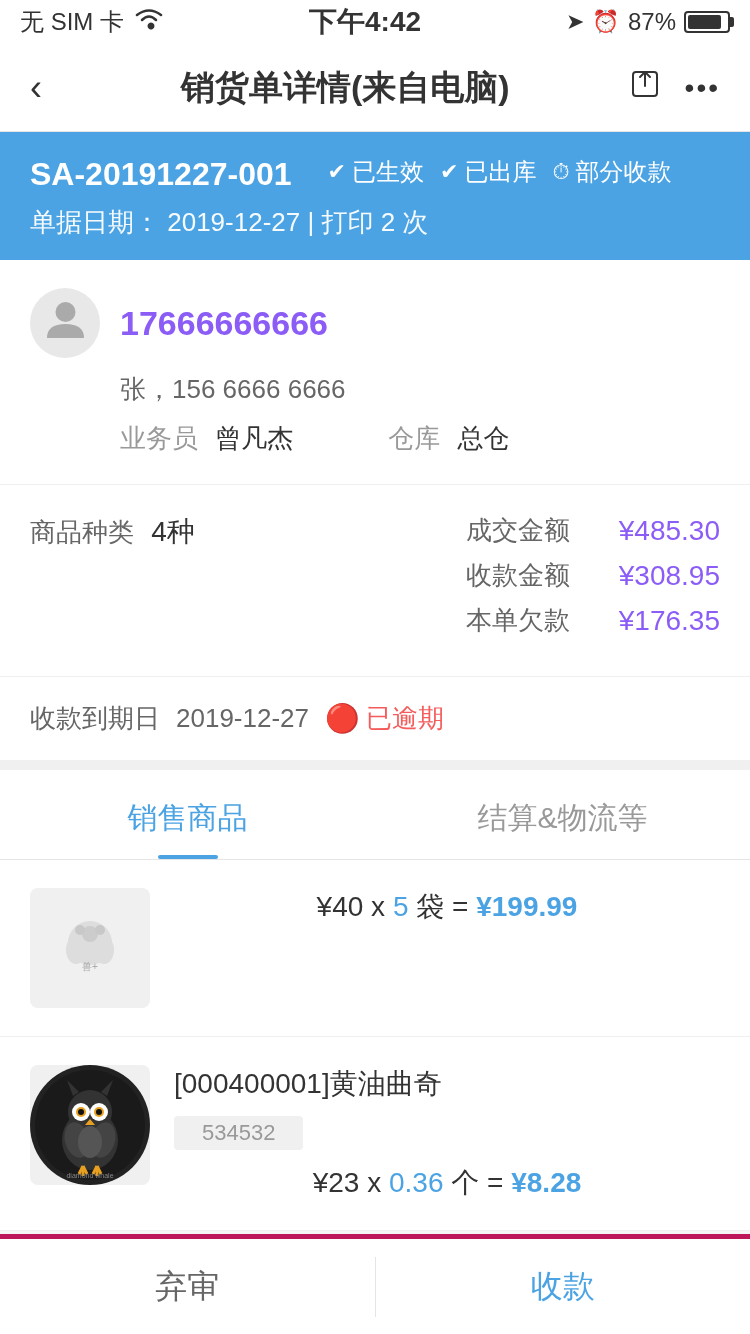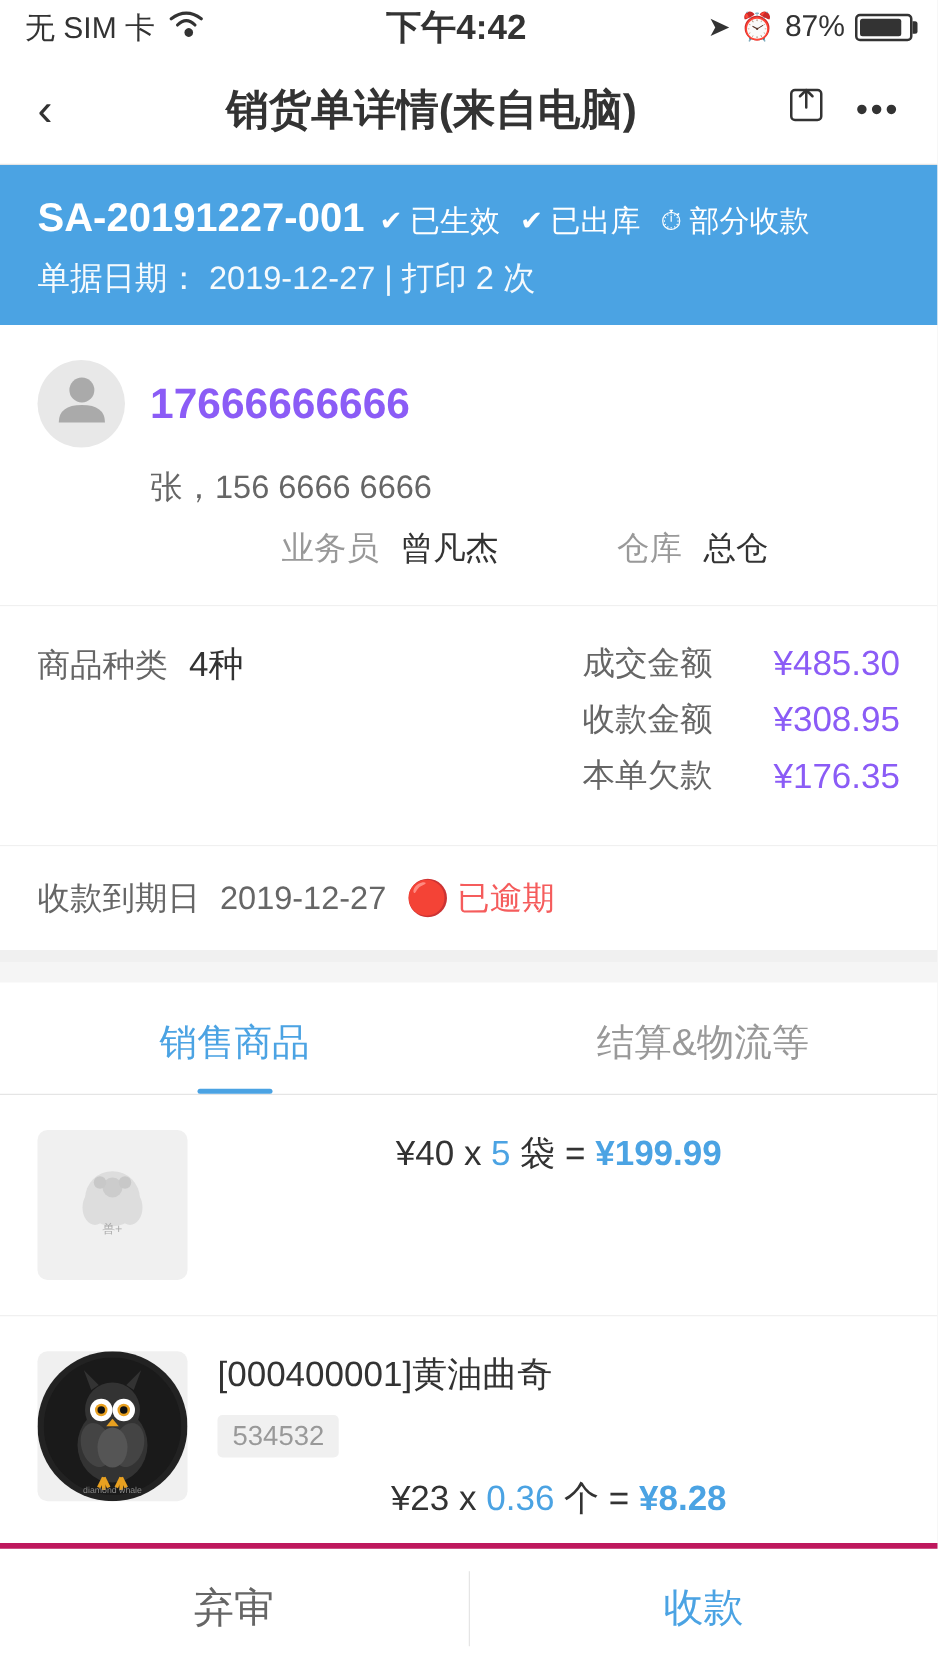--- a/index.html
+++ b/index.html
@@ -75,22 +75,22 @@
     }
 
     
     .order-header {
       background: #4BA3E3;
       padding: 24px 30px 20px;
       color: #fff;
     }
     .order-header-top {
       display: flex;
-      align-items: flex-end;
-      gap: 12px;
+      align-items: flex-start;
+      gap: 36px;
       margin-bottom: 12px;
     }
     .order-number {
       font-size: 32px;
       font-weight: 700;
     }
     .status-badges {
       display: flex;
       align-items: center;
       gap: 16px;
@@ -146,21 +146,20 @@
       margin-bottom: 14px;
       padding-left: 90px;
     }
     .customer-meta {
       display: flex;
       align-items: center;
       gap: 95px;
       padding-left: 90px;
       font-size: 26px;
       color: #666;
-      justify-content: center;
     }
     .meta-label { color: #999; }
     .meta-value { color: #333; margin-left: 10px; }
 
     
     .stats-section {
       background: #fff;
       padding: 28px 30px;
       border-bottom: 1px solid #f0f0f0;
       display: flex;
@@ -202,21 +201,20 @@
     }
     .overdue-icon {
       font-size: 28px;
     }
 
     
     .tabs {
       background: #fff;
       display: flex;
       border-bottom: 1px solid #e5e5e5;
-      margin-top: 16px;
     }
     .tab {
       flex: 1;
       text-align: center;
       padding: 28px 0 20px;
       font-size: 30px;
       color: #999;
       position: relative;
       cursor: pointer;
     }
@@ -264,21 +262,21 @@
       font-size: 28px;
       color: #333;
       margin-bottom: 12px;
       font-weight: 500;
     }
     .product-tag {
       display: inline-block;
       background: #f0f0f0;
       color: #999;
       font-size: 22px;
-      padding: 4px 12px;
+      padding: 4px 28px;
       border-radius: 4px;
       margin-bottom: 14px;
     }
     .product-price-row {
       font-size: 28px;
       color: #333;
       text-align: center;
     }
     .price-highlight {
       color: #4BA3E3;

